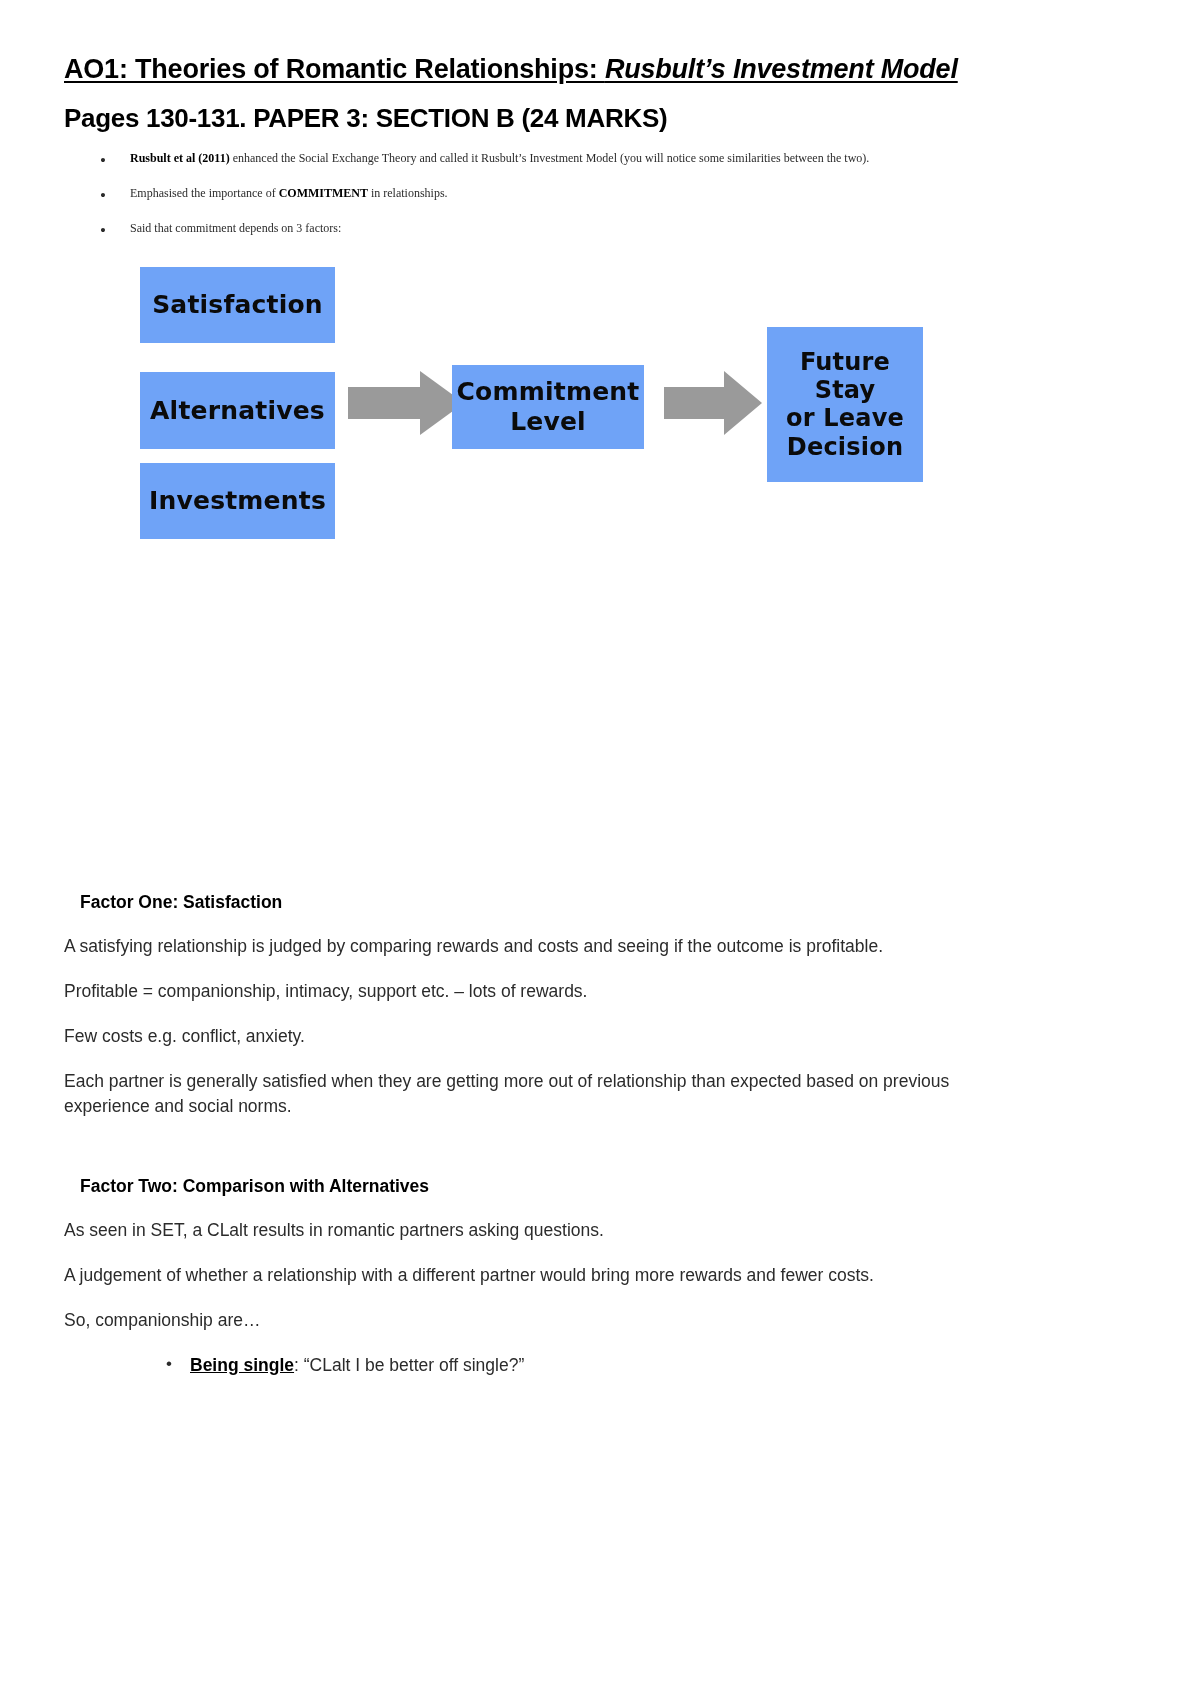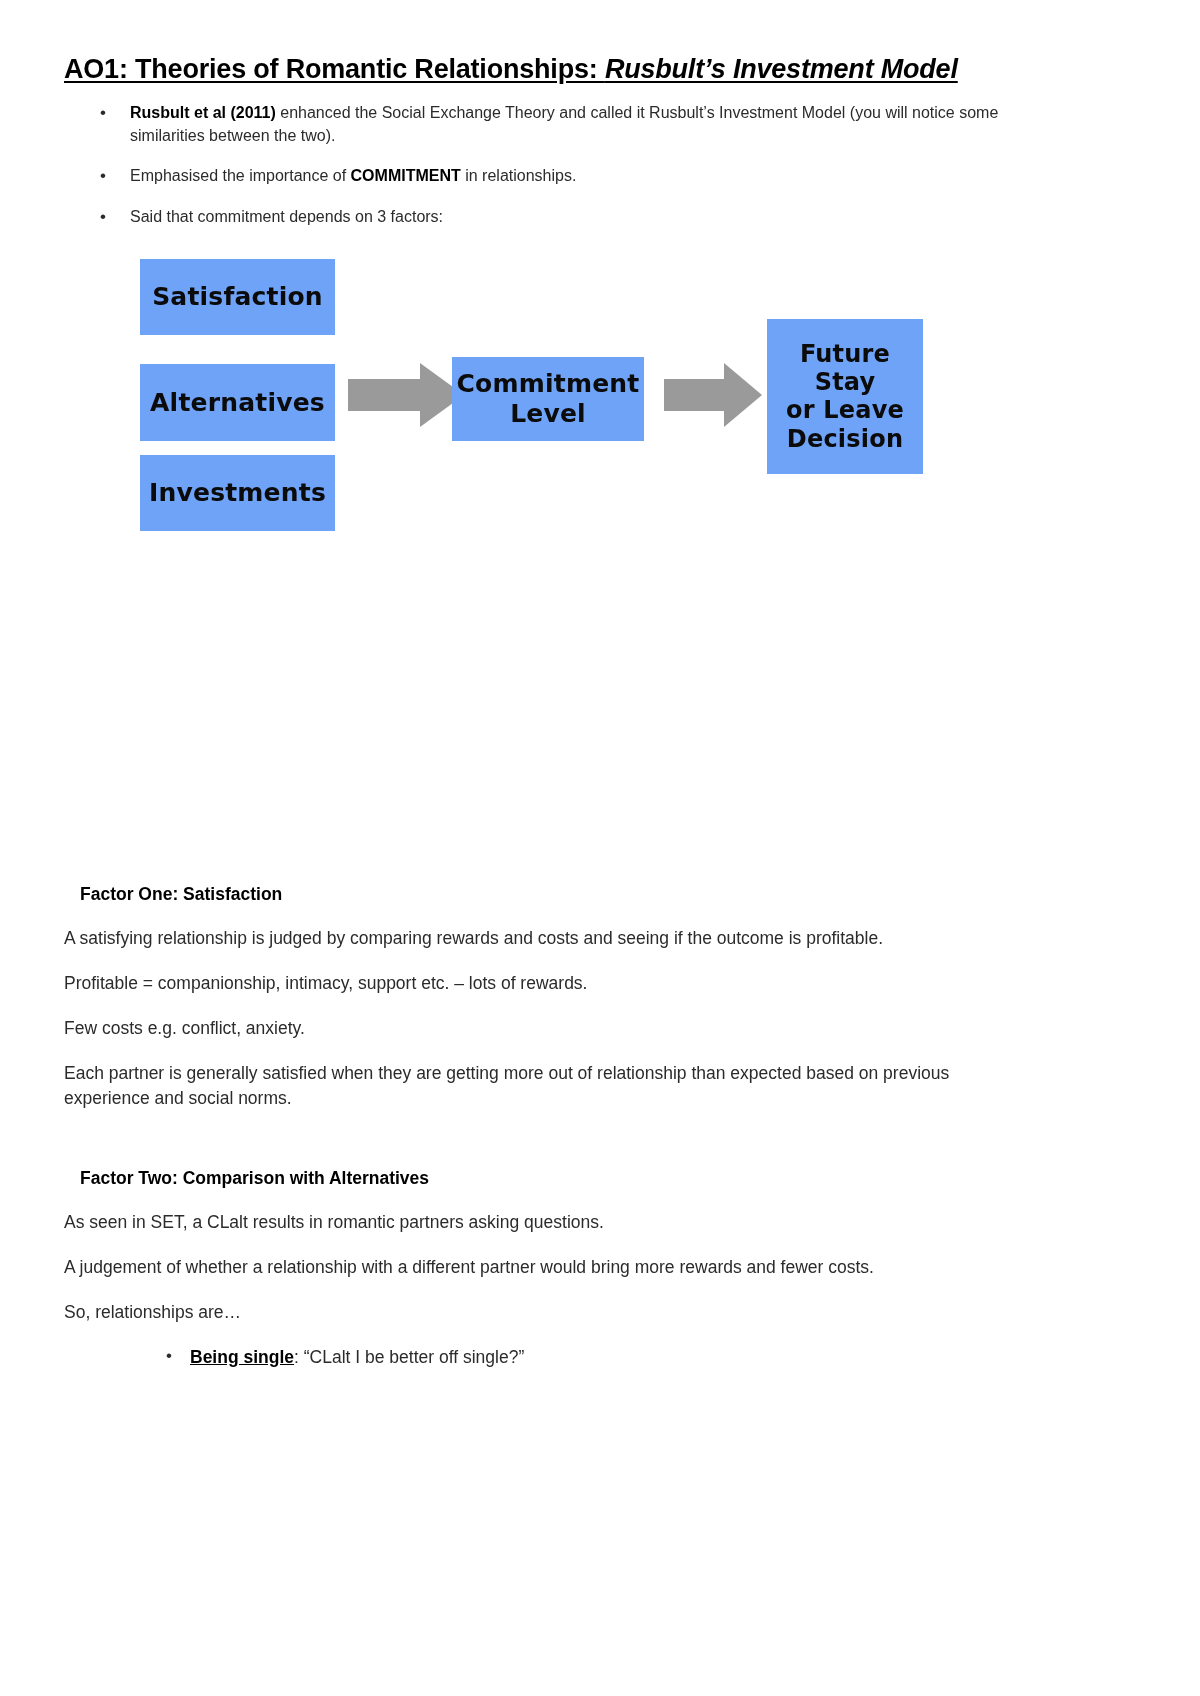--- a/index.html
+++ b/index.html
@@ -58,23 +58,24 @@
   
   ul.bullets {
     list-style: none;
     margin: 0;
     padding: 0;
   }
   ul.bullets > li {
     position: relative;
     padding-left: 66px;
     margin-bottom: 18px;
-    font-size: 16px;
+    font-size: 12px;
     line-height: 1.42;
     color: #2b2b2b;
+    font-family: Liberation Serif, serif;
   }
   ul.bullets > li::before {
     content: "\2022";
     position: absolute;
     left: 36px;
     top: -1px;
     font-size: 17px;
     color: #2b2b2b;
   }
   .b { font-weight: bold; color: #000; }
@@ -145,20 +146,21 @@
   .gap-lg { height: 56px; }
 </style>
 </head>
 <body>
 
 <div class="page">
   <div class="content">
 
     <h1 class="doc-title"><span class="u">AO1: Theories of Romantic Relationships: </span><span class="u it">Rusbult’s Investment Model</span></h1>
 
+    <h2 class="doc-subtitle">Pages 130-131. PAPER 3: SECTION B (24 MARKS)</h2>
 
     <ul class="bullets">
       <li><span class="b">Rusbult et al (2011)</span><span> enhanced the Social Exchange Theory and called it Rusbult’s Investment Model (you will notice some similarities between the two).</span></li>
       <li><span>Emphasised the importance of </span><span class="b">COMMITMENT</span><span> in relationships.</span></li>
       <li><span>Said that commitment depends on 3 factors:</span></li>
     </ul>
 
     <div class="diagram">
 
       <div class="dbox" style="left:76px; top:6px; width:195px; height:76px;">Satisfaction</div>
@@ -201,20 +203,20 @@
       <p class="body">Few costs e.g. conflict, anxiety.</p>
       <p class="body">Each partner is generally satisfied when they are getting more out of relationship than expected based on previous experience and social norms.</p>
     </div>
 
     <div class="gap-lg" style="height:36px;"></div>
 
     <div class="section">
       <h3 class="sec-head">Factor Two: Comparison with Alternatives</h3>
       <p class="body">As seen in SET, a CLalt results in romantic partners asking questions.</p>
       <p class="body">A judgement of whether a relationship with a different partner would bring more rewards and fewer costs.</p>
-      <p class="body">So, relationships are…</p>
+      <p class="body">So, companionship are…</p>
       <ul class="sub-bullets">
         <li><span class="bu">Being single</span><span>: “CLalt I be better off single?”</span></li>
       </ul>
     </div>
 
   </div>
 </div>
 
 </body></html>

